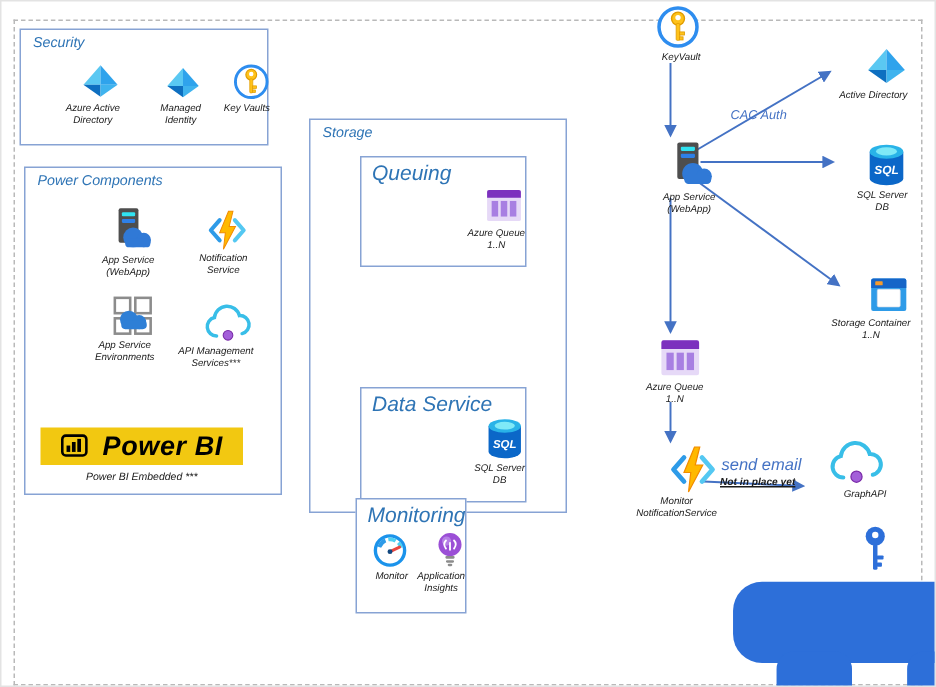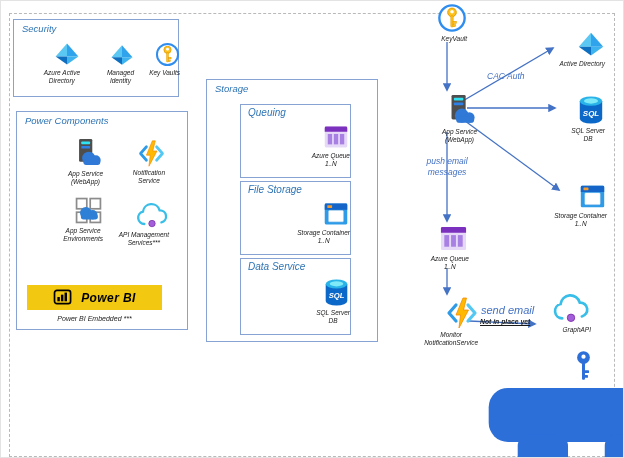--- a/index.html
+++ b/index.html
@@ -1,28 +1,28 @@
 <!DOCTYPE html>
 <html><head>
 <meta charset="utf-8">
 <style>
   html,body{margin:0;padding:0;background:#fff;font-family:"Liberation Sans",sans-serif;}
   .canvas{position:relative;width:624px;height:458px;background:#fff;border:1px solid #e3e3e3;box-sizing:border-box;overflow:hidden;font-style:italic;}
   .dashed{position:absolute;left:8px;top:12px;width:604px;height:442px;border:1px dashed #b9b9b9;}
   .gbox{position:absolute;border:1px solid #87A3D4;background:#fff;}
   .btitle{position:absolute;left:8px;top:3px;font-size:9.5px;color:#2E74B5;}
-  .stitle{position:absolute;left:7px;top:2px;font-size:10px;color:#2E74B5;}
+  .stitle{position:absolute;left:7px;top:2px;font-size:14px;color:#2E74B5;}
   .item,.fnode{position:absolute;display:flex;flex-direction:column;align-items:flex-end;}
   .lbl{white-space:pre-line;text-align:center;font-size:6.5px;line-height:1.3;color:#1a1a1a;margin-top:2px;}
   .ann{position:absolute;white-space:pre-line;text-align:center;font-size:8.5px;line-height:1.25;color:#4472C4;}
   .ann-dark{color:#35549E;}
   .send{font-size:11px;}
   .notplace{position:absolute;font-size:6.8px;font-weight:bold;text-decoration:underline;color:#1a1a1a;}
   .pbi{position:absolute;left:10px;top:173px;width:135px;height:25px;background:#F2C811;display:flex;align-items:center;justify-content:center;}
-  .pbi-text{font-size:12px;font-weight:700;color:#000;margin-left:7px;letter-spacing:.4px;}
+  .pbi-text{font-size:18px;font-weight:700;color:#000;margin-left:7px;letter-spacing:.4px;}
   .pbi-cap{position:absolute;left:10px;top:203px;width:135px;text-align:center;font-size:7px;color:#1a1a1a;}
   .overlay{position:absolute;left:0;top:0;pointer-events:none;}
   .flowline{stroke:#4472C4;stroke-width:1.3;fill:none;}
   svg.ic{display:block;}
 </style>
 </head>
 <body>
 
 <div class="canvas">
 
@@ -222,43 +222,49 @@
     <div class="gbox" style="left:33px;top:24px;width:109px;height:72px;">
       <div class="stitle">Queuing</div>
       <div class="item" style="left:0;top:19px;width:109px;">
         <svg class="ic" width="28" height="26" viewBox="0 0 32 30">
             <use href="#d-queue"></use>
           </svg>
         <div class="lbl">Azure Queue
 1..N</div>
       </div>
     </div>
-    <div class="gbox" style="left:33px;top:101px;width:109px;height:72px;">
-      <div class="stitle">File Storage</div>
-      <div class="item" style="left:0;top:19px;width:109px;">
-        <svg class="ic" width="28" height="26" viewBox="0 0 32 30">
-            <use href="#d-container"></use>
-          </svg>
-        <div class="lbl">Storage Container
-1..N</div>
-      </div>
-    </div>
     <div class="gbox" style="left:33px;top:178px;width:109px;height:75px;">
       <div class="stitle">Data Service</div>
       <div class="item" style="left:0;top:19px;width:109px;">
         <svg class="ic" width="27" height="29" viewBox="0 0 30 32">
           <use href="#d-sqlbody"></use>
           <text x="15" y="22.5" text-anchor="middle" font-size="8.5" font-weight="bold" fill="#fff">SQL</text>
         </svg>
         <div class="lbl">SQL Server
 DB</div>
       </div>
     </div>
   </div>
 
+  <div class="gbox" style="left:236px;top:331px;width:72px;height:75px;">
+    <div class="stitle">Monitoring</div>
+    <div class="item" style="left:2px;top:22px;width:32px;">
+      <svg class="ic" width="24" height="24">
+          <use href="#d-monitor"></use>
+        </svg>
+      <div class="lbl">Monitor</div>
+    </div>
+    <div class="item" style="left:34px;top:21px;width:38px;">
+      <svg class="ic" width="20" height="25" viewBox="0 0 26 32">
+          <use href="#d-bulb"></use>
+        </svg>
+      <div class="lbl">Application
+Insights</div>
+    </div>
+  </div>
 
   <div class="fnode" style="left:426px;top:2px;width:40px;">
     <svg class="ic" width="30" height="30">
         <use href="#d-keycircle"></use>
       </svg>
     <div class="lbl">KeyVault</div>
   </div>
 
   <div class="fnode" style="left:540px;top:29px;width:64px;">
     <svg class="ic" width="28" height="28">
@@ -315,18 +321,16 @@
     <div class="lbl">GraphAPI</div>
   </div>
 
   <div class="fnode" style="left:541px;top:349px;width:50px;">
     <svg class="ic" width="17" height="32" viewBox="0 0 16 30">
         <use href="#d-key-v"></use>
       </svg>
   </div>
 
   <div class="ann" style="left:486px;top:70px;">CAC Auth</div>
-  <div class="ann" style="left:416px;top:155px;width:60px;">push email
-messages</div>
   <div class="ann send" style="left:480px;top:303px;">send email</div>
   <div class="notplace" style="left:479px;top:317px;">Not in place yet</div>
 
 </div>
 
 </body></html>

